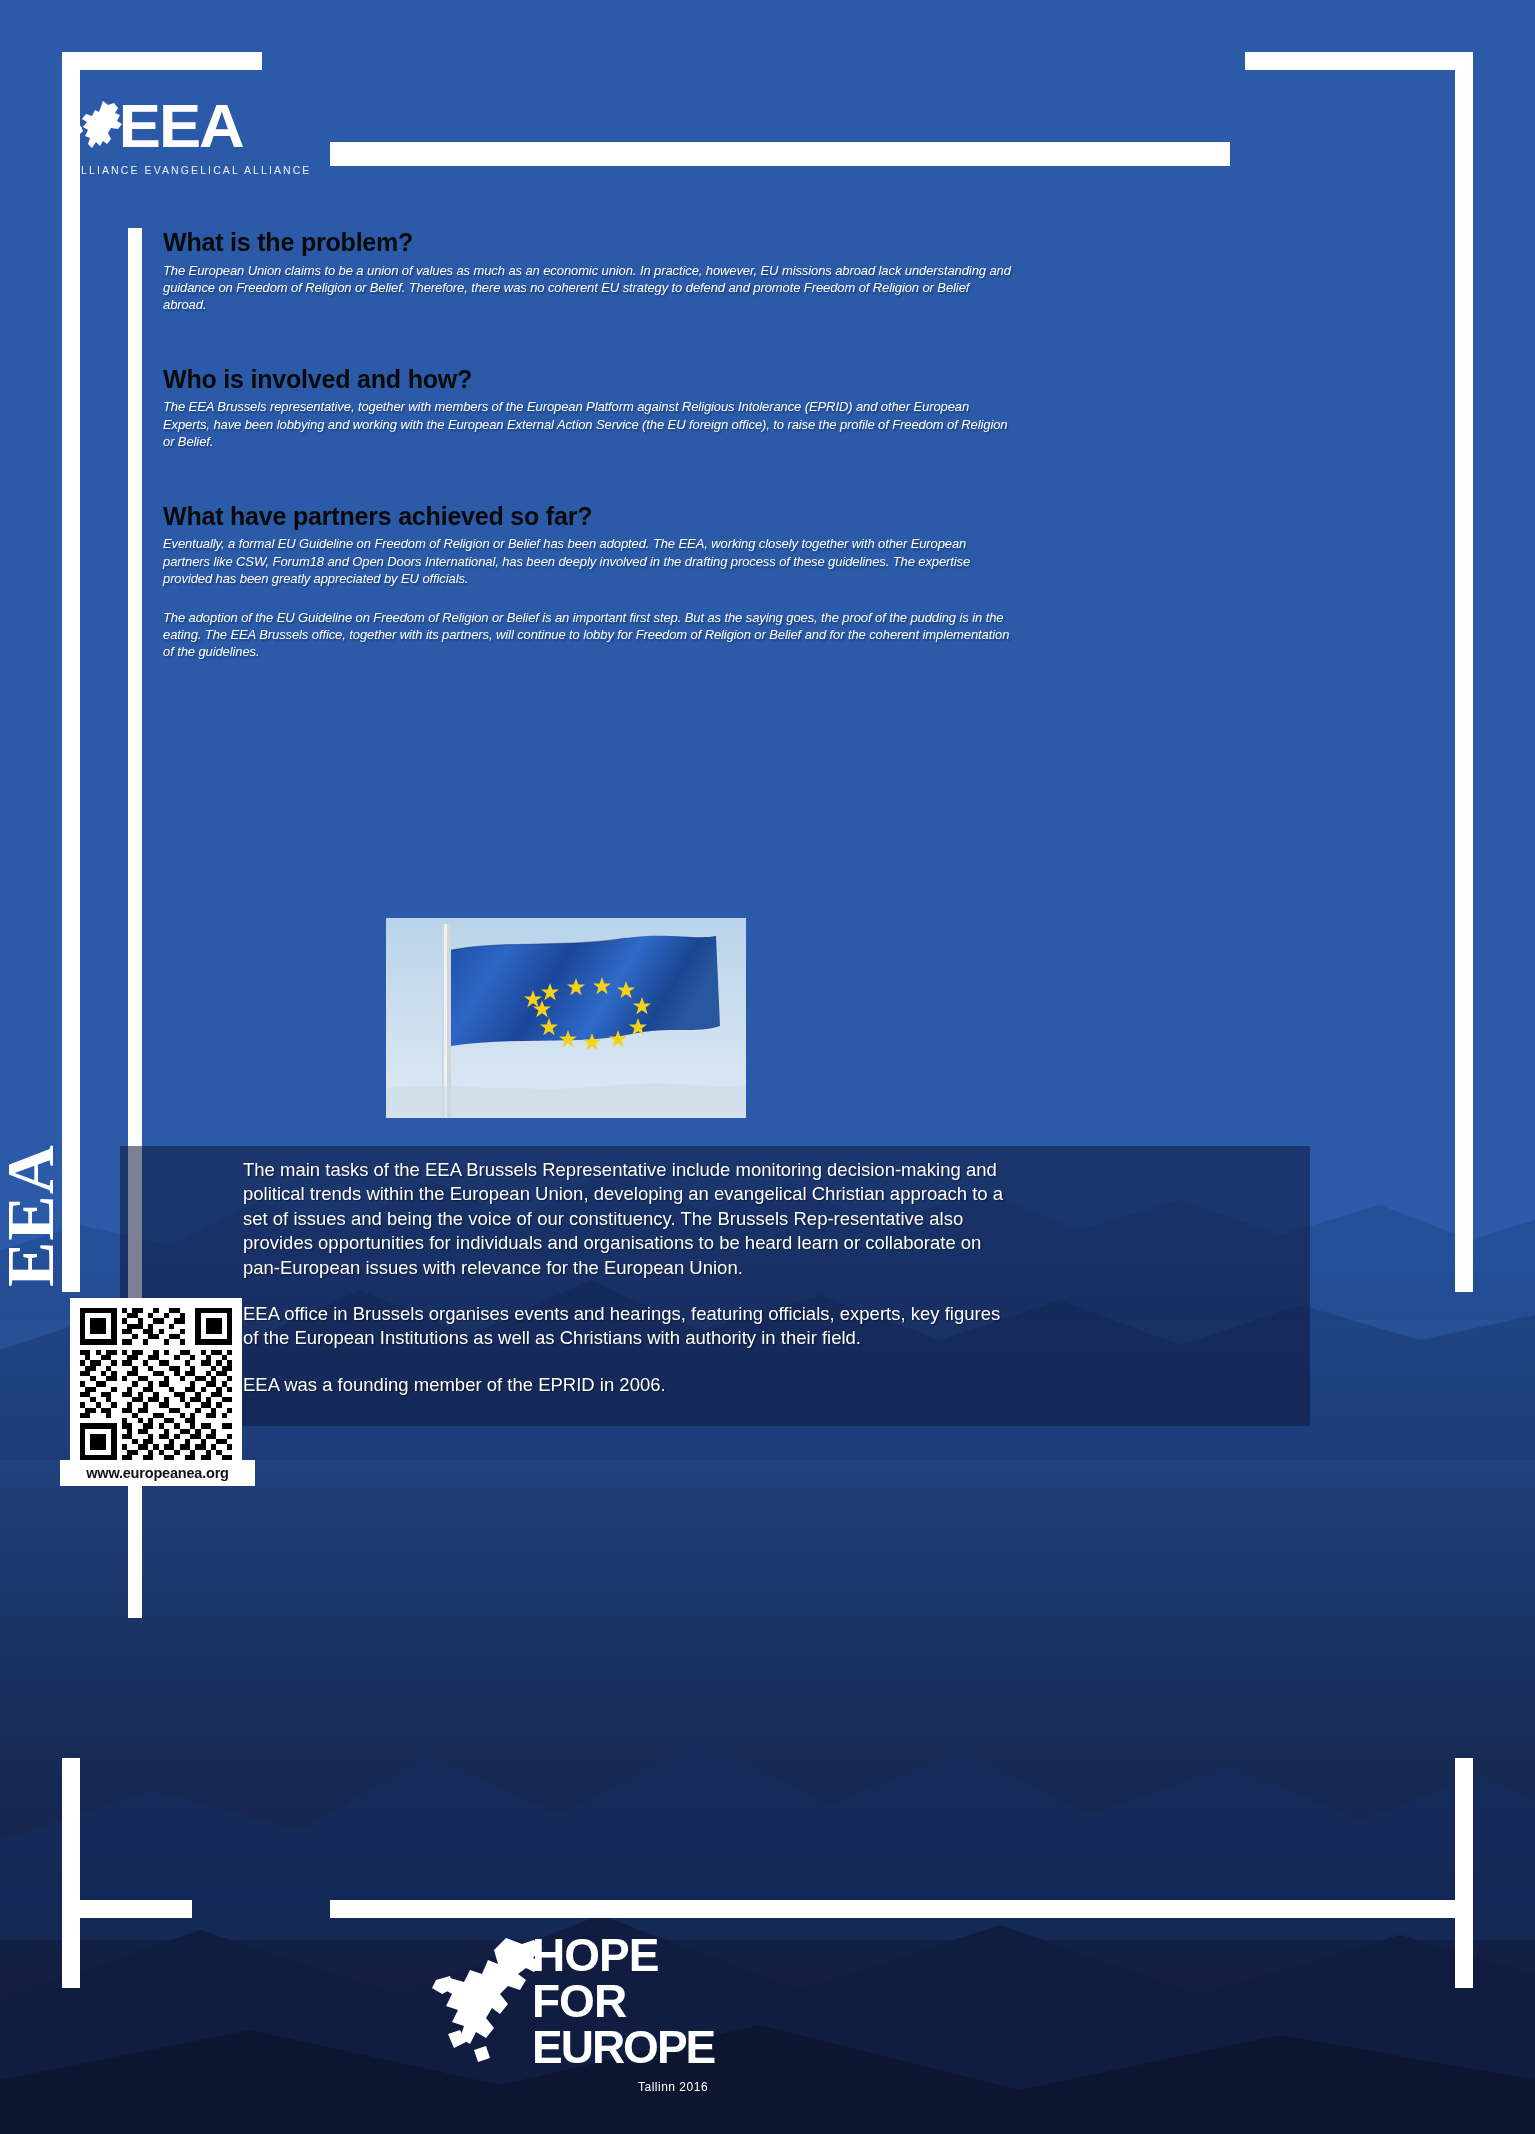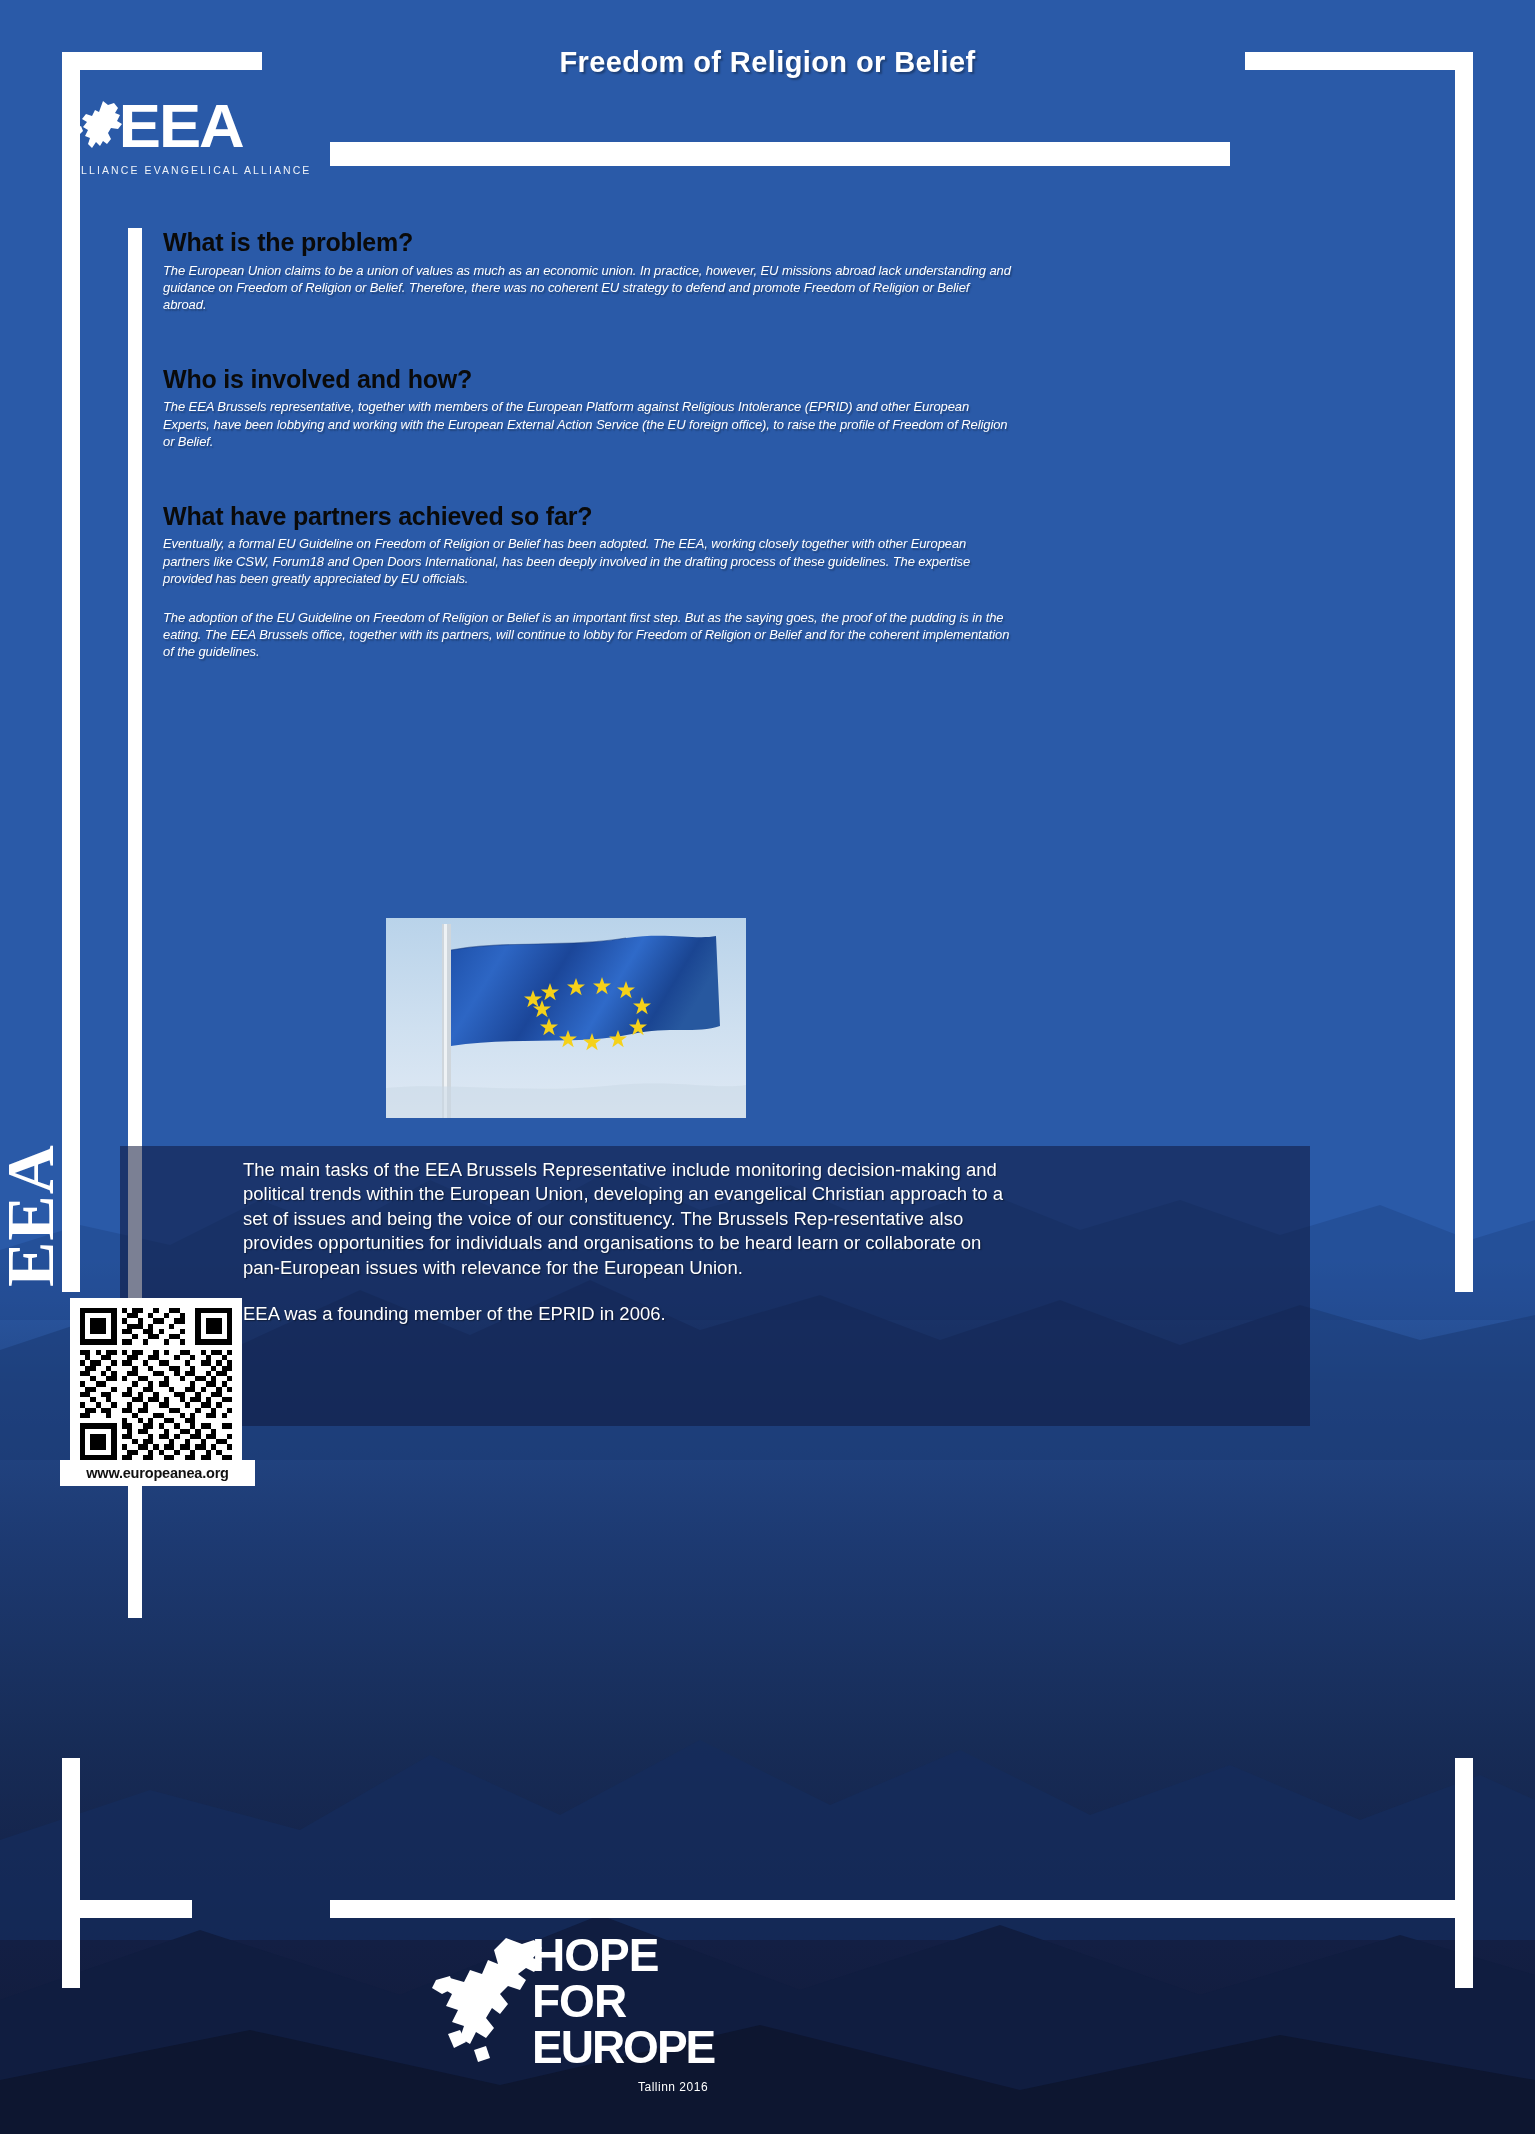--- a/index.html
+++ b/index.html
@@ -185,21 +185,20 @@
   <div class="frame-line f-tr-v"></div>
   <div class="frame-line f-l-v"></div>
   <div class="frame-line f-r-v"></div>
   <div class="frame-line f-inner-l"></div>
   <div class="frame-line f-bl-v"></div>
   <div class="frame-line f-bl-h"></div>
   <div class="frame-line f-br-v"></div>
   <div class="frame-line f-br-h"></div>
   <div class="header-bar"></div>
 
-  <div class="title">Freedom of Religion or Belief</div>
 
   <div class="eea-logo">
     <span class="map">
       <svg viewBox="0 0 62 62">
         <path fill="#ffffff" d="M33,3 L38,7 L44,5 L48,10 L45,15 L50,17 L47,23 L52,26 L48,31 L41,30 L38,35 L41,41 L37,46 L33,43 L30,48 L26,44 L22,50 L18,46 L20,40 L15,38 L18,32 L13,29 L17,24 L12,21 L16,16 L22,18 L25,12 L29,14 Z"></path>
         <path fill="#ffffff" d="M6,30 L11,28 L13,33 L9,37 L4,34 Z"></path>
         <path fill="#ffffff" d="M3,44 L8,42 L10,47 L5,50 Z"></path>
       </svg>
     </span>
     <span class="letters">EEA</span>
@@ -269,20 +268,21 @@
       </g>
       <path d="M0,170 C60,164 140,176 220,168 C290,161 330,172 360,167 L360,200 L0,200 Z" fill="#cbd9e6" opacity="0.55"></path>
     </svg>
   </div>
 
   <div class="side-eea">EEA</div>
 
   <div class="infobox"></div>
   <div class="infotext">
     <p>The main tasks of the EEA Brussels Representative include monitoring decision-making and political trends within the European Union, developing an evangelical Christian approach to a set of issues and being  the voice of our constituency. The Brussels Rep-resentative also provides opportunities for individuals and organisations to be heard learn or collaborate on pan-European issues with relevance for the European Union.</p>
+    <p>EEA office in Brussels organises events and hearings, featuring officials, experts, key figures of the European Institutions as well as Christians with authority in their field.</p>
     <p>EEA was a founding member of the EPRID in 2006.</p>
   </div>
 
   <div class="qr-wrap">
     <svg viewBox="0 0 29 29" shape-rendering="crispEdges">
       <rect width="29" height="29" fill="#ffffff"></rect>
       <g fill="#000000">
         <rect x="0" y="0" width="7" height="1"></rect>
           <rect x="0" y="6" width="7" height="1"></rect>
         <rect x="0" y="0" width="1" height="7"></rect>

